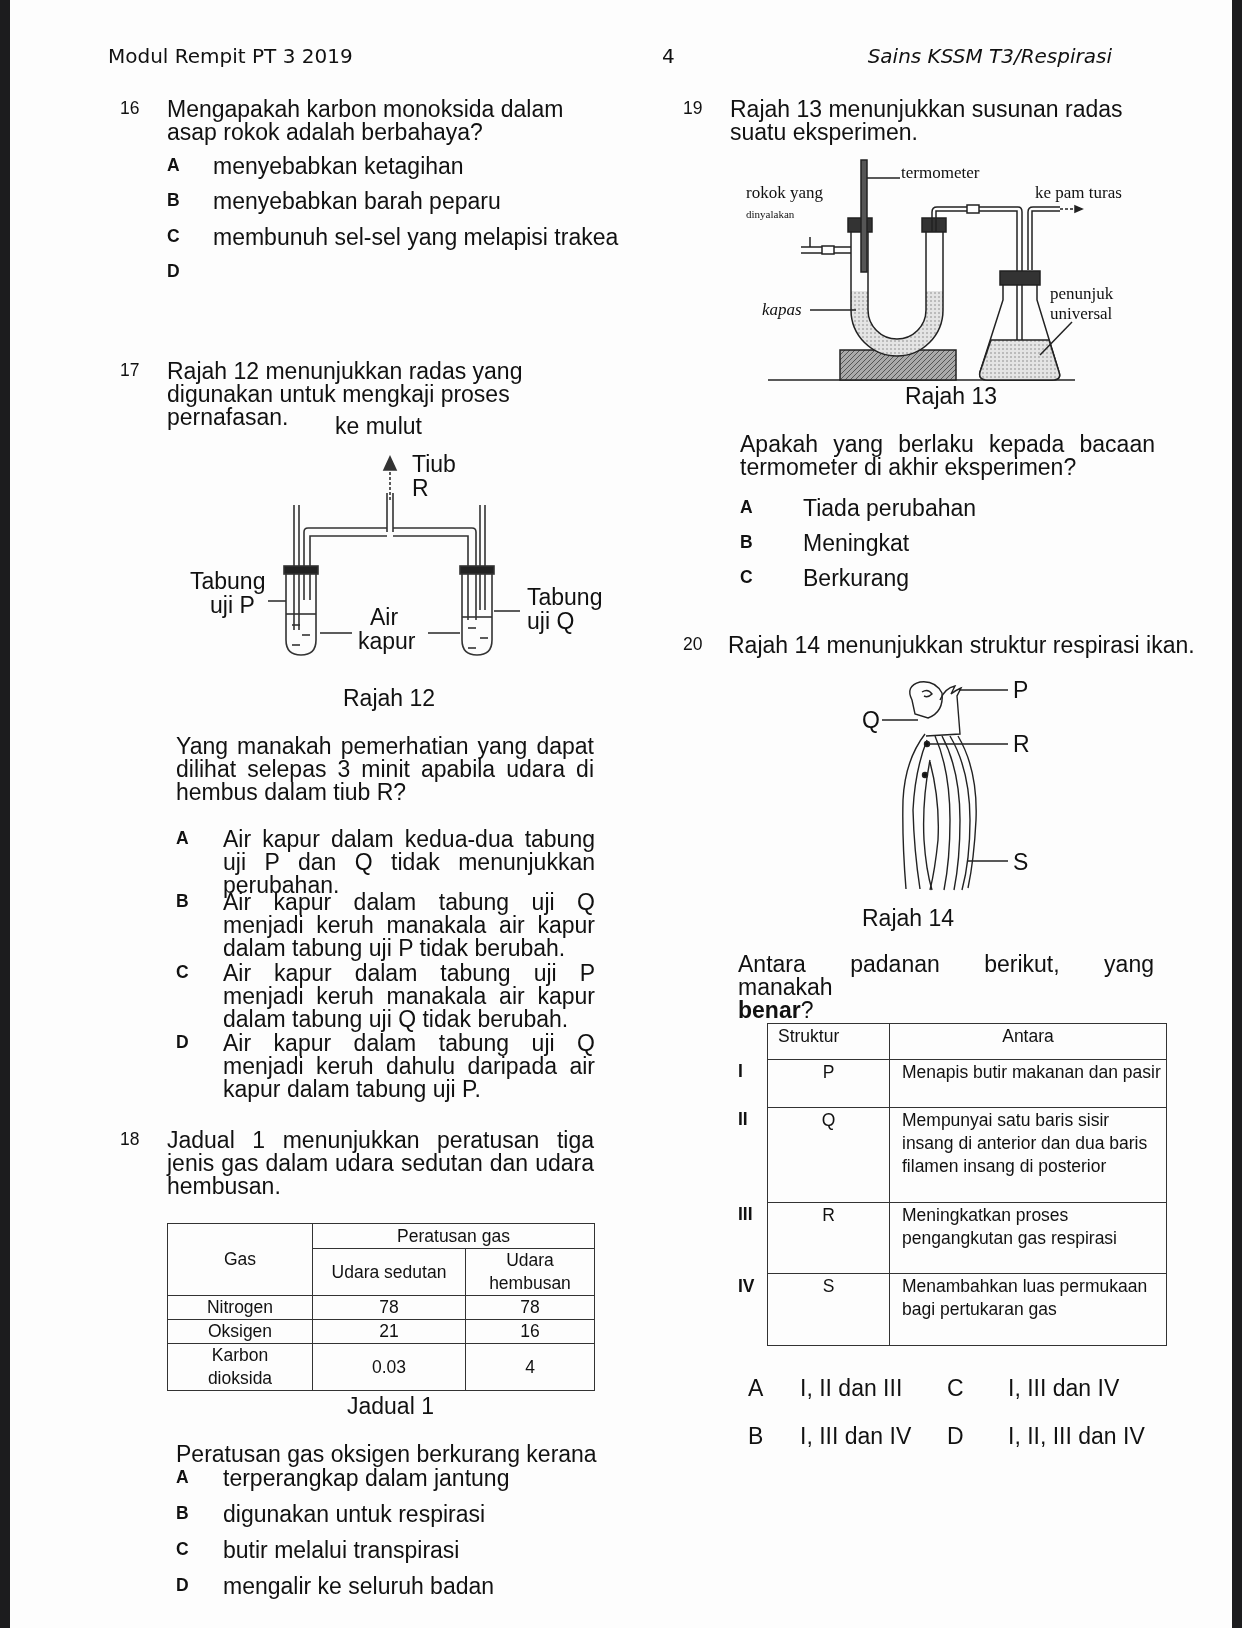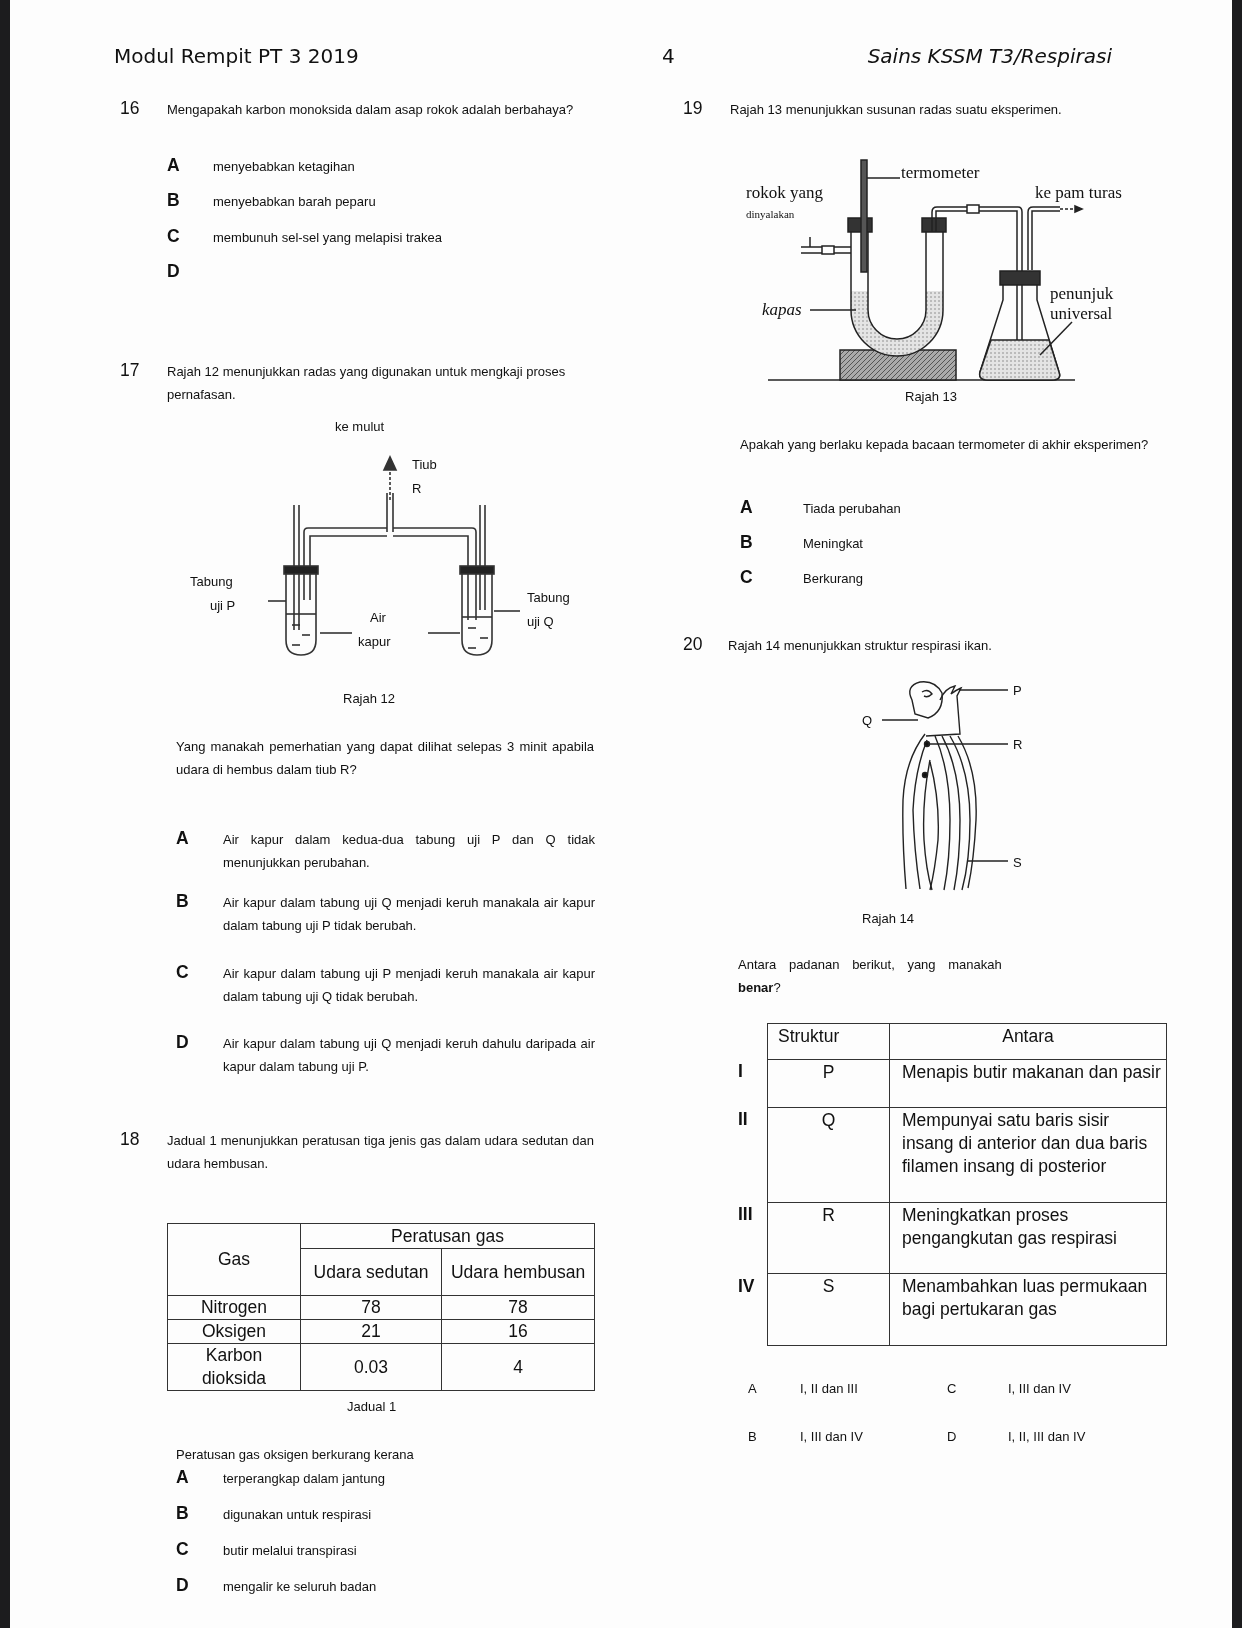--- a/index.html
+++ b/index.html
@@ -5,29 +5,29 @@
   html, body { margin: 0; padding: 0; }
   body {
     width: 1242px; height: 1628px; background: #1c1c1e; position: relative; overflow: hidden;
     font-family: "Liberation Sans", sans-serif; color: #111;
   }
   .page {
     position: absolute; left: 10px; top: 0; width: 1222px; height: 1628px; background: #fdfdfd;
   }
   .abs { position: absolute; }
   .hdr { font-family: "DejaVu Sans", sans-serif; font-size: 20px; top: 44px; }
-  .hdr-left { left: 104px; text-align: right; }
+  .hdr-left { left: 98px; text-align: right; }
   .hdr-mid { left: 652px; }
   .hdr-right { right: 120px; font-style: italic; }
-  .t { font-size: 13px; line-height: 23px; }
+  .t { font-size: 23px; line-height: 23px; }
   .qn { font-size: 17.5px; }
   .lbl { font-weight: bold; font-size: 17.5px; }
   .just { text-align: justify; text-align-last: left; }
   table.gas { border-collapse: collapse; font-size: 17.5px; }
-  table.gas td { border: 1.5px solid #333; text-align: center; line-height: 23px; padding: 0 2px; }
+  table.gas td { border: 1.5px solid #333; text-align: center; line-height: 23px; padding: 0 8px; }
   table.match { border-collapse: collapse; font-size: 17.5px; }
   table.match td { border: 1.5px solid #333; vertical-align: top; line-height: 23px; }
   .serif { font-family: "Liberation Serif", serif; }
   svg { position: absolute; overflow: visible; }
 </style>
 </head>
 <body>
 
 <div class="page">
 

